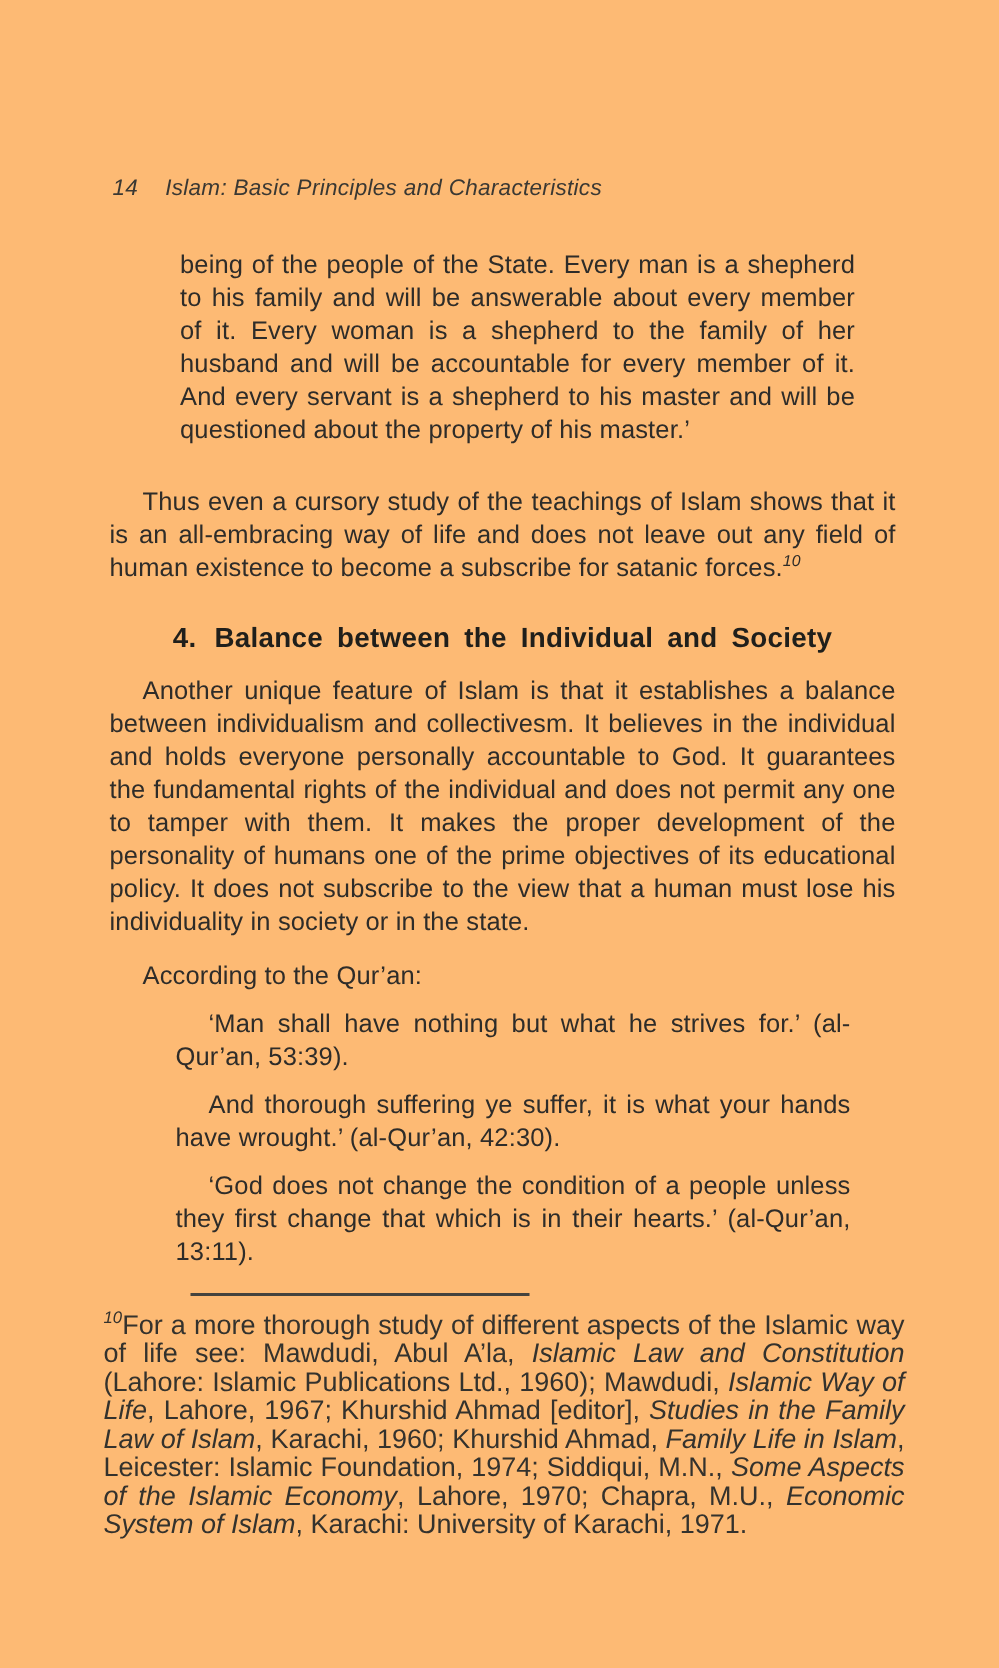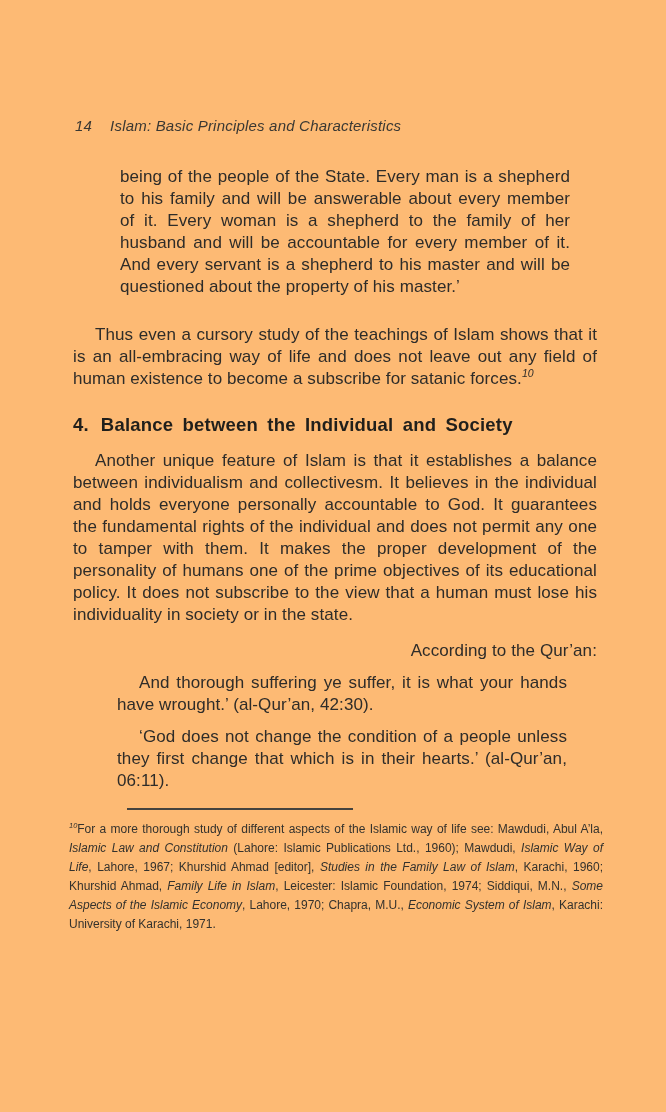--- a/index.html
+++ b/index.html
@@ -31,32 +31,32 @@
     margin-left:44px; width:450px;
     font-size:17px; line-height:22px;
     text-align:justify; text-justify:inter-word;
     letter-spacing:0.1px;
   }
   .hadith { margin-bottom:26px;margin-left:47px; }
   .heading {
     margin:24px 0 14px 0;
     font-size:18.5px; font-weight:bold;
     color:#201f1b;
-    word-spacing:4px; letter-spacing:0.2px;
+    word-spacing:4px; letter-spacing:0.2px;text-align:center;
   }
   .heading-num { margin-right:12px; }
-  .lead-in { margin-top:14px; text-align:right; }
+  .lead-in { margin-top:14px; text-align:left; }
   .q { margin-top:10px; text-indent:22px; }
   .footnote-rule {
     margin:16px 0 10px 54px;
     width:226px; height:0;
     border-top:2px solid #45433e;
   }
   .footnote {
-    font-size:12px; line-height:19px;
+    font-size:18px; line-height:19px;
     width:534px; margin-left:-4px;
     text-align:justify; text-justify:inter-word;
     color:#34322d;
   }
   sup { font-size:0.62em; vertical-align:super; line-height:0;font-style:italic; }
 </style>
 </head>
 <body>
 
 <div class="page">
@@ -70,21 +70,22 @@
     <p class="blockquote hadith">being of the people of the State. Every man is a shepherd to his family and will be answerable about every member of it. Every woman is a shepherd to the family of her husband and will be accountable for every member of it. And every servant is a shepherd to his master and will be questioned about the property of his master.’</p>
 
     <p class="body indent"><span>Thus even a cursory study of the teachings of Islam shows that it is an all-embracing way of life and does not leave out any field of human existence to become a subscribe for satanic forces.</span><sup>10</sup></p>
 
     <h2 class="heading"><span class="heading-num">4.</span><span class="heading-text">Balance between the Individual and Society</span></h2>
 
     <p class="body indent">Another unique feature of Islam is that it establishes a balance between individualism and collectivesm. It believes in the individual and holds everyone personally accountable to God. It guarantees the fundamental rights of the individual and does not permit any one to tamper with them. It makes the proper development of the personality of humans one of the prime objectives of its educational policy. It does not subscribe to the view that a human must lose his individuality in society or in the state.</p>
 
     <p class="body indent lead-in">According to the Qur’an:</p>
 
+    <p class="blockquote q">‘Man shall have nothing but what he strives for.’ (al-Qur’an, 53:39).</p>
     <p class="blockquote q">And thorough suffering ye suffer, it is what your hands have wrought.’ (al-Qur’an, 42:30).</p>
-    <p class="blockquote q">‘God does not change the condition of a people unless they first change that which is in their hearts.’ (al-Qur’an, 06:11).</p>
+    <p class="blockquote q">‘God does not change the condition of a people unless they first change that which is in their hearts.’ (al-Qur’an, 13:11).</p>
 
     <div class="footnote-rule"></div>
 
     <p class="footnote"><sup>10</sup><span><span>For a more thorough study of different aspects of the Islamic way of life see: Mawdudi, Abul A’la, </span><i>Islamic Law and Constitution</i><span> (Lahore: Islamic Publications Ltd., 1960); Mawdudi, </span><i>Islamic Way of Life</i><span>, Lahore, 1967; Khurshid Ahmad [editor], </span><i>Studies in the Family Law of Islam</i><span>, Karachi, 1960; Khurshid Ahmad, </span><i>Family Life in Islam</i><span>, Leicester: Islamic Foundation, 1974; Siddiqui, M.N., </span><i>Some Aspects of the Islamic Economy</i><span>, Lahore, 1970; Chapra, M.U., </span><i>Economic System of Islam</i><span>, Karachi: University of Karachi, 1971.</span></span></p>
 
   </div>
 </div>
 
 </body></html>

